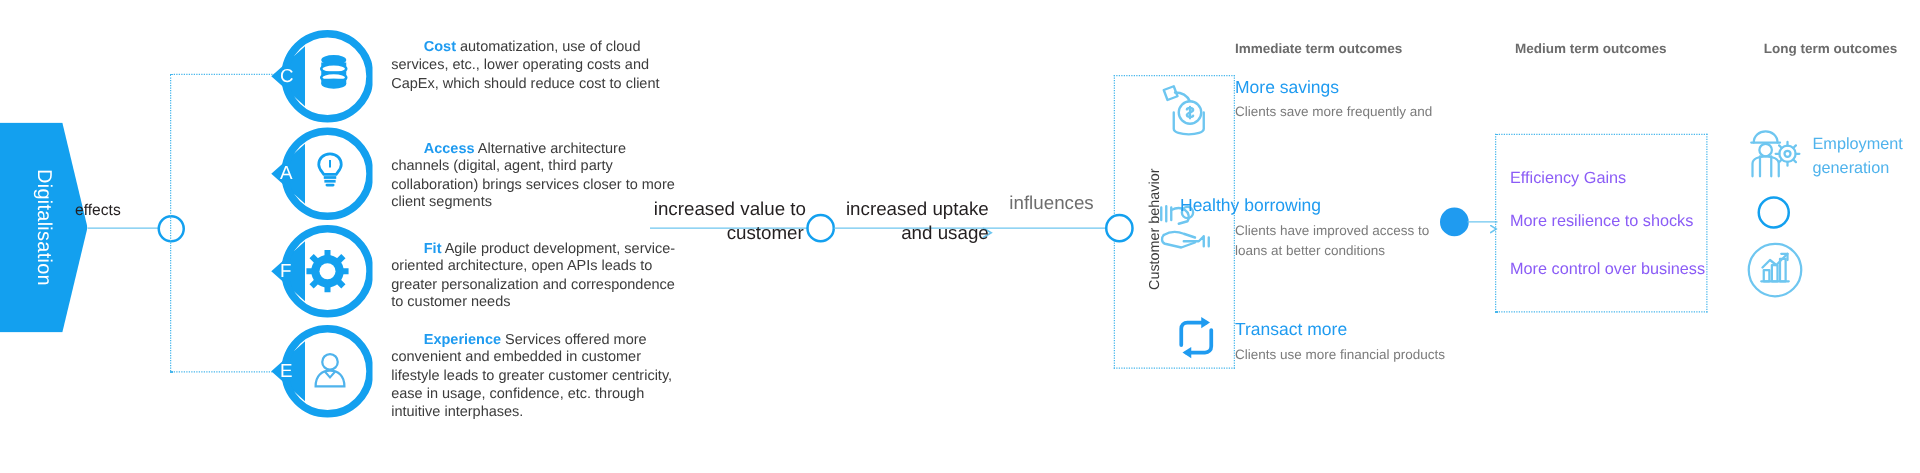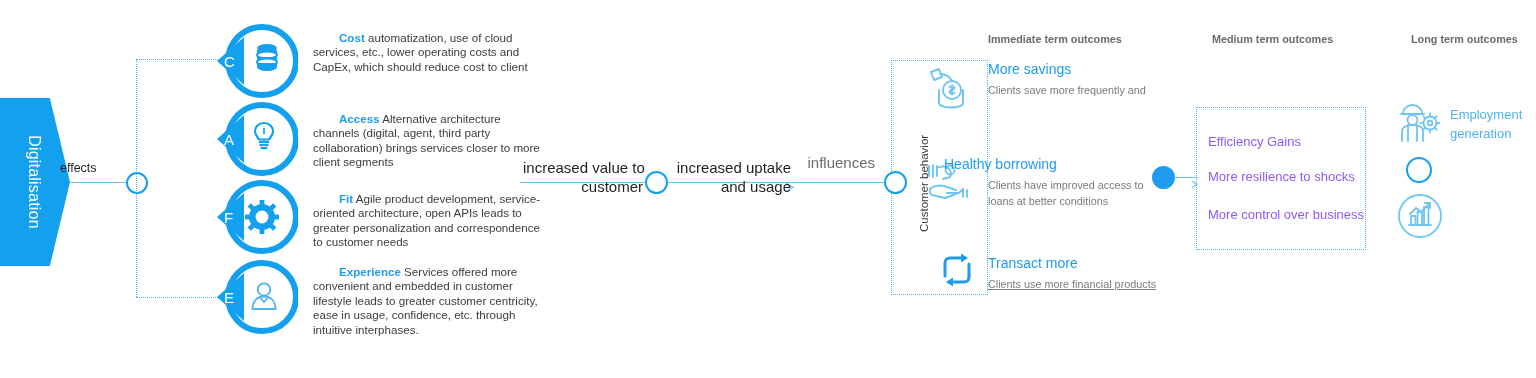--- a/index.html
+++ b/index.html
@@ -250,21 +250,21 @@
     <svg width="38" height="36" viewBox="0 0 38 36" class="ico">
       <g fill="none" stroke="#1F9BF0" stroke-width="3" stroke-linecap="round" stroke-linejoin="round">
         <path d="M7 24 L7 11 C7 8 9 6 12 6 L27 6"></path>
         <path d="M31 12 L31 25 C31 28 29 30 26 30 L11 30"></path>
       </g>
       <path d="M23 1.5 L30 6 L23 10.5 Z" fill="#1F9BF0"></path>
       <path d="M15 25.5 L8 30 L15 34.5 Z" fill="#1F9BF0"></path>
     </svg>
   </div>
   <div class="abs outcome-title" style="left:988px;top:255px;">Transact more</div>
-  <div class="abs outcome-desc" style="left:988px;top:276px;width:200px;text-decoration:underline;">
+  <div class="abs outcome-desc" style="left:988px;top:276px;width:200px;">
     <div>Clients use more financial products</div>
   </div>
 
   <div class="abs dot" style="left:1152px;top:166px;width:23px;height:23px;"></div>
   <div class="abs hline" style="left:1174px;top:177px;width:24px;"></div>
   <div class="abs" style="left:1192px;top:174px;">
     <svg width="7" height="7" viewBox="0 0 7 7">
         <path d="M0 0 L5 3.2 L0 6.4" fill="none" stroke="#6ec6f0" stroke-width="1.2"></path>
       </svg>
   </div>

